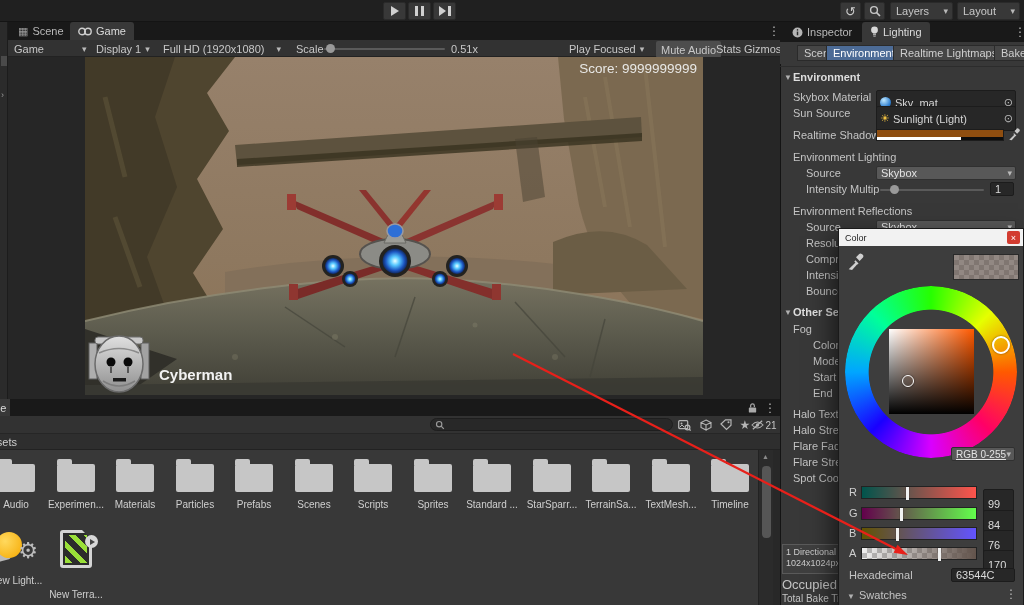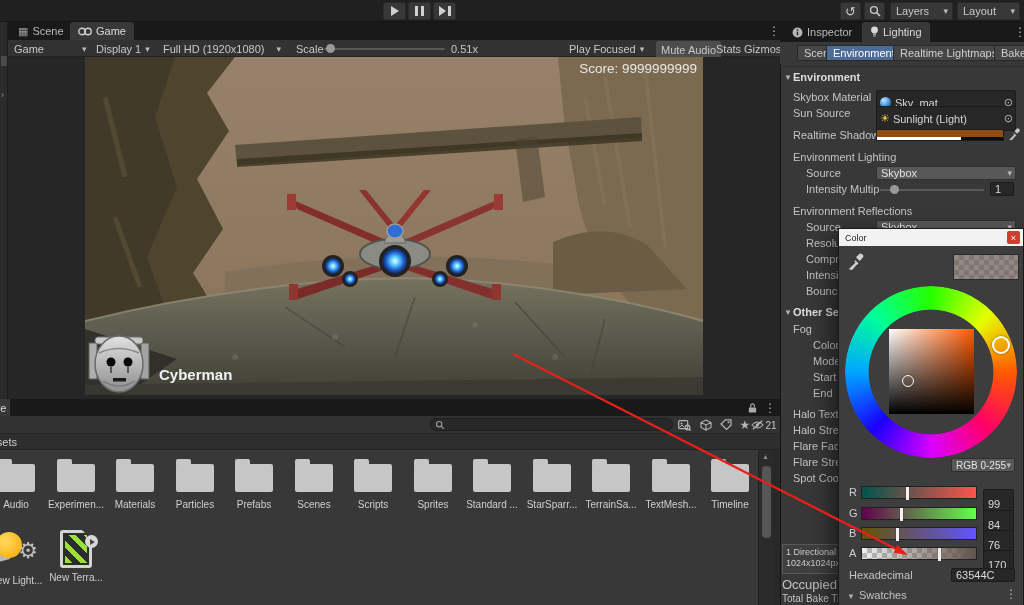--- a/index.html
+++ b/index.html
@@ -414,21 +414,21 @@
       <div class="plabel" style="margin-top:9px;">New Light...</div>
     </div>
     <div class="pcell" style="left:46px;top:76px;">
       <div class="terra-icon">
           <div class="stripes"></div>
           <div class="fold"></div>
           <div class="play">
             <i></i>
           </div>
         </div>
-      <div class="plabel" style="margin-top:4px;">New Terra...</div>
+      <div class="plabel" style="margin-top:21px;">New Terra...</div>
     </div>
   </div>
 
   <div id="proj-scroll" class="abs">
     <div style="position:absolute;left:3px;top:3px;color:#8a8a8a;font-size:7px;">▲</div>
     <div id="proj-thumb"></div>
   </div>
 
   <div id="inspector" class="abs"></div>
   <div id="insp-tabbar" class="abs tabbar">
@@ -605,21 +605,21 @@
         </svg>
     </div>
     <div class="abs checker" style="left:114px;top:25px;width:66px;height:26px;border:1px solid #2a2a2a;">
       <div id="swatch-overlay" style="position: absolute; inset: 0px; background: rgba(99, 84, 76, 0.667);"></div>
     </div>
     <div id="wheel"></div>
     <div class="ring" style="left:153px;top:107px;width:18px;height:18px;"></div>
     <div id="sv" style="background: linear-gradient(to top, rgb(0, 0, 0), rgba(0, 0, 0, 0)), linear-gradient(to right, rgb(255, 255, 255), rgba(255, 255, 255, 0)), rgb(255, 89, 0);"></div>
     <div class="ring" style="left:63px;top:146px;width:12px;height:12px;border-width:1.5px;"></div>
 
-    <div class="dropdown" style="left:112px;top:229px;width:64px;background:#585858;">
+    <div class="dropdown" style="left:112px;top:218px;width:64px;background:#585858;text-decoration:underline;">
         <span style="font-size:10px;">RGB 0-255</span>
         <span class="caret">▾</span>
       </div>
 
     <div class="ch-row" style="top:256px;">
       <span class="ch-label">R</span>
       <div class="ch-bar" id="bar-r" style="background: linear-gradient(to right, rgb(0, 84, 76), rgb(255, 84, 76));">
           <div class="s-handle" style="left: 39%;"></div>
         </div>
       <div class="ch-box valbox">

